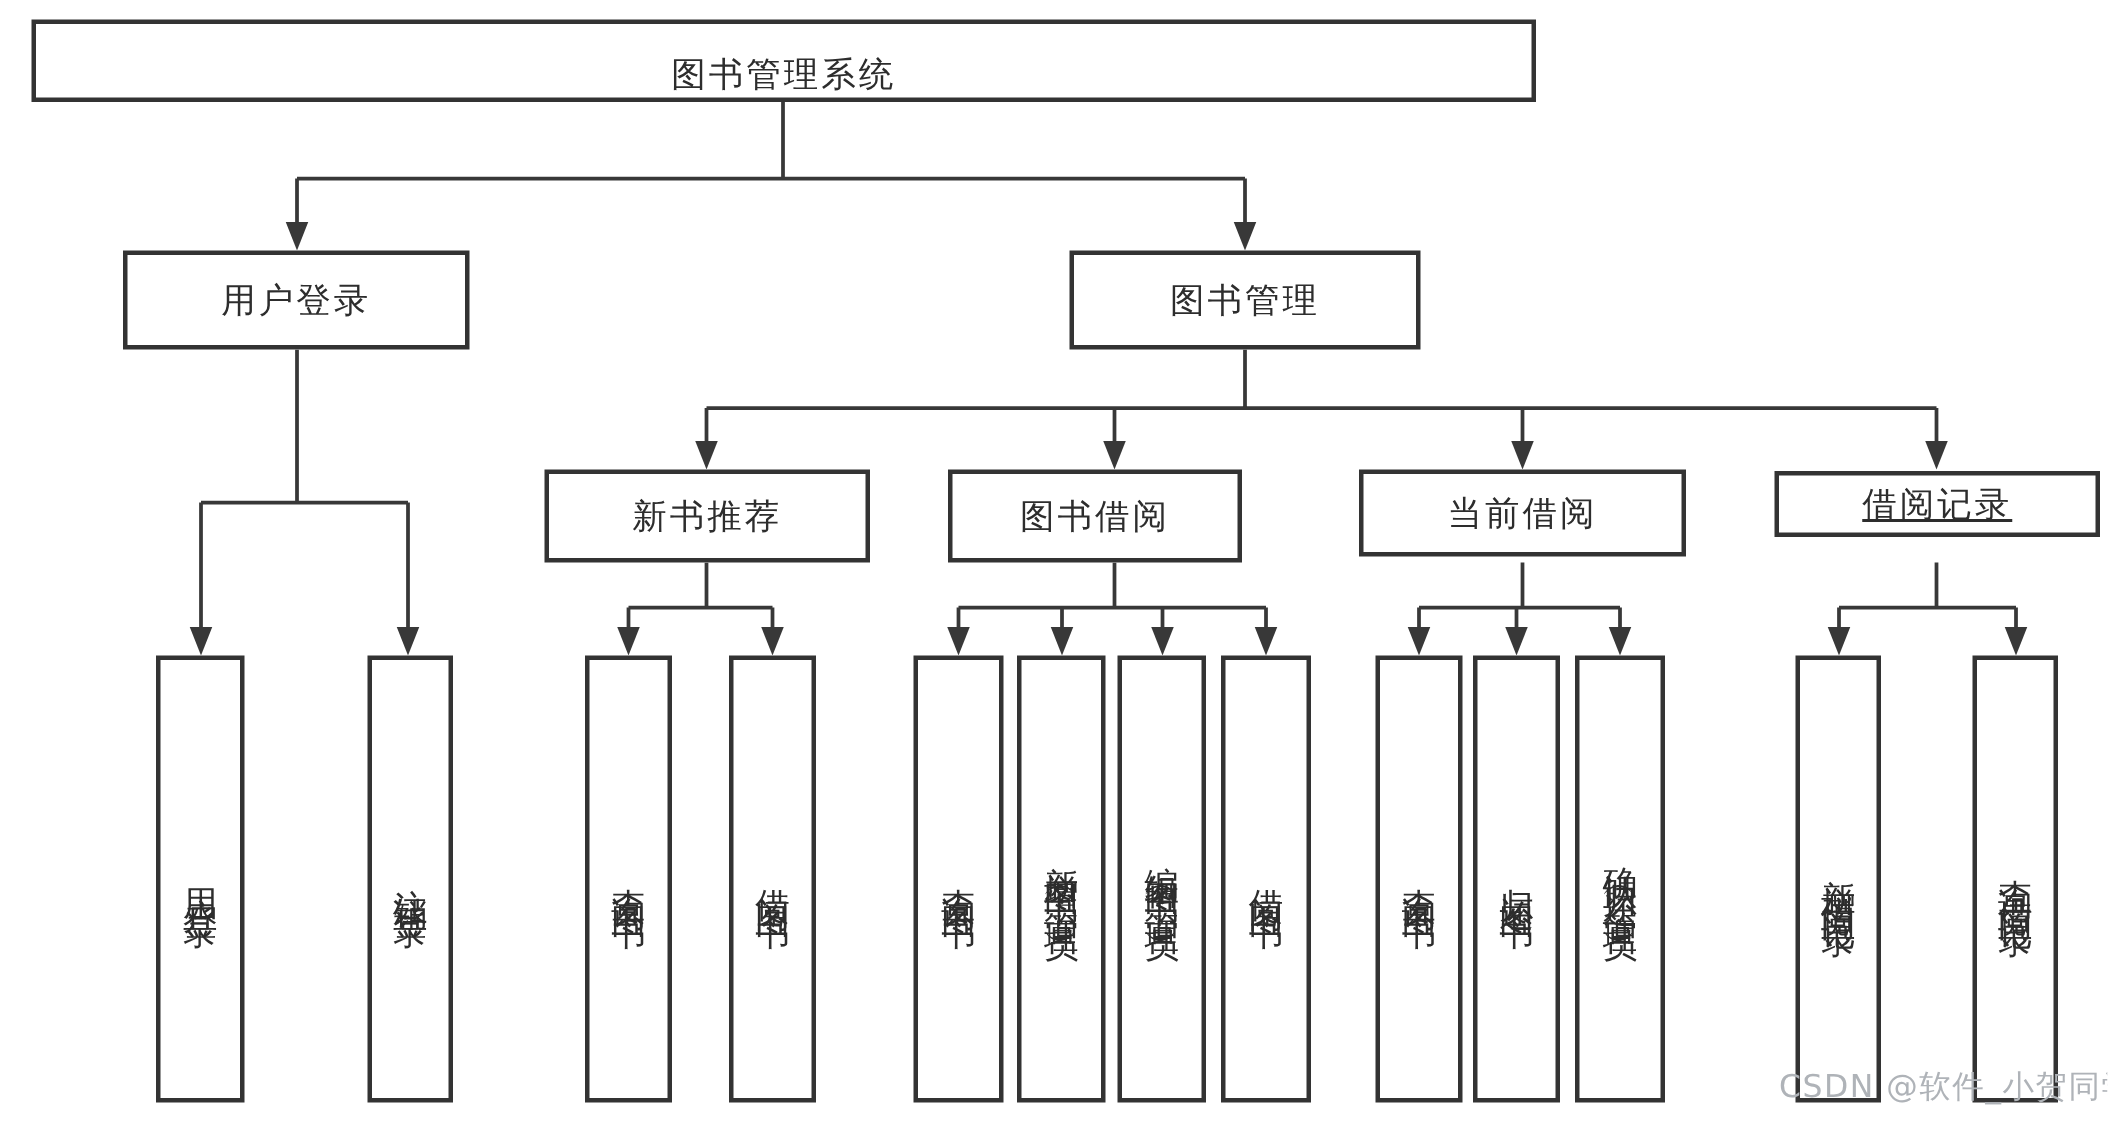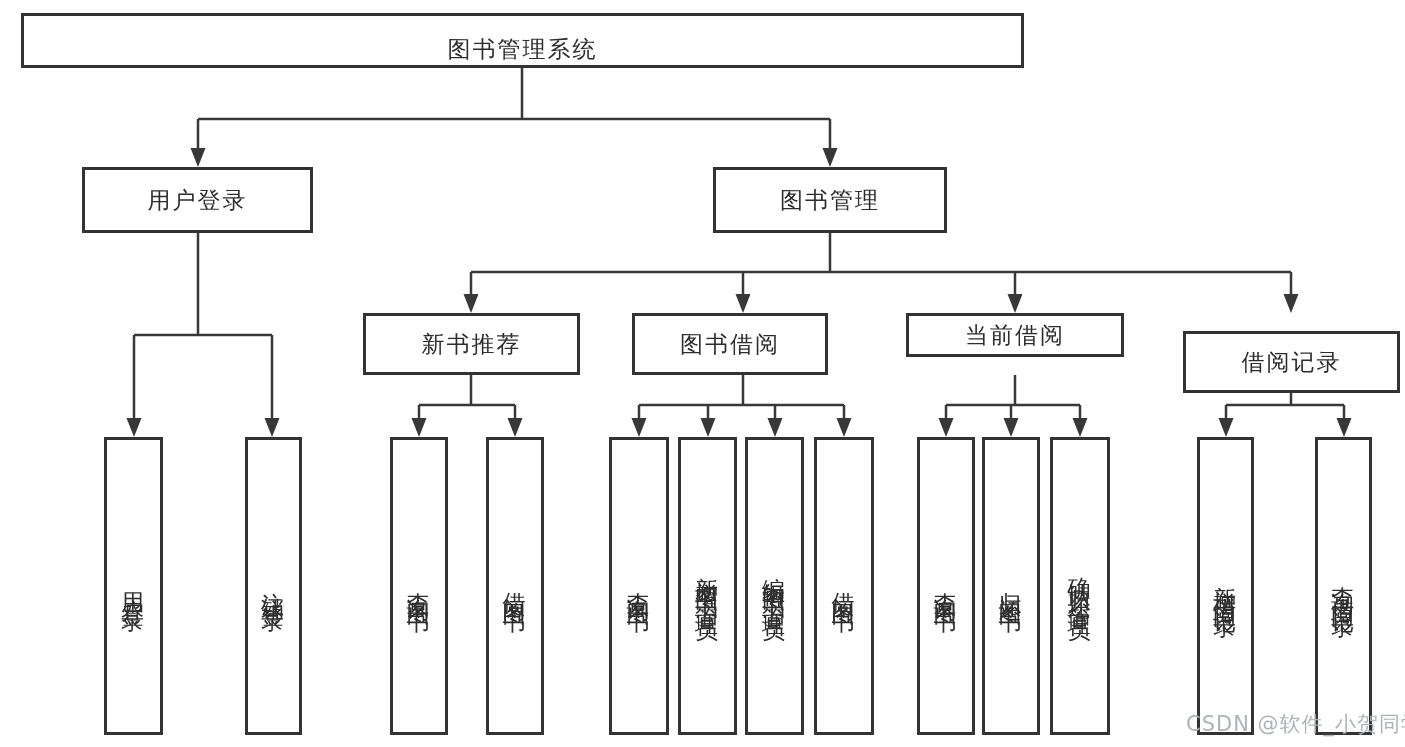--- a/index.html
+++ b/index.html
@@ -104,24 +104,24 @@
   <div class="node" style="left:363px; top:313px; width:217px; height:62px;">
     <span class="h-label">新书推荐</span>
   </div>
 
   <div class="node" style="left:713px; top:167px; width:234px; height:66px;">
     <span class="h-label">图书管理</span>
   </div>
   <div class="node" style="left:632px; top:313px; width:196px; height:62px;">
     <span class="h-label">图书借阅</span>
   </div>
-  <div class="node" style="left:906px; top:313px; width:218px; height:44px;">
+  <div class="node" style="left:906px; top:313px; width:218px; height:58px;">
     <span class="h-label">当前借阅</span>
   </div>
-  <div class="node" style="left:1183px; top:331px; width:217px; height:62px;">
+  <div class="node" style="left:1183px; top:314px; width:217px; height:44px;text-decoration:underline;">
     <span class="h-label">借阅记录</span>
   </div>
 
   <div class="node" style="left:104px; top:437px; width:59px; height:298px;">
     <span class="v-label">用户登录</span>
   </div>
   <div class="node" style="left:245px; top:437px; width:57px; height:298px;">
     <span class="v-label">注销登录</span>
   </div>
 

